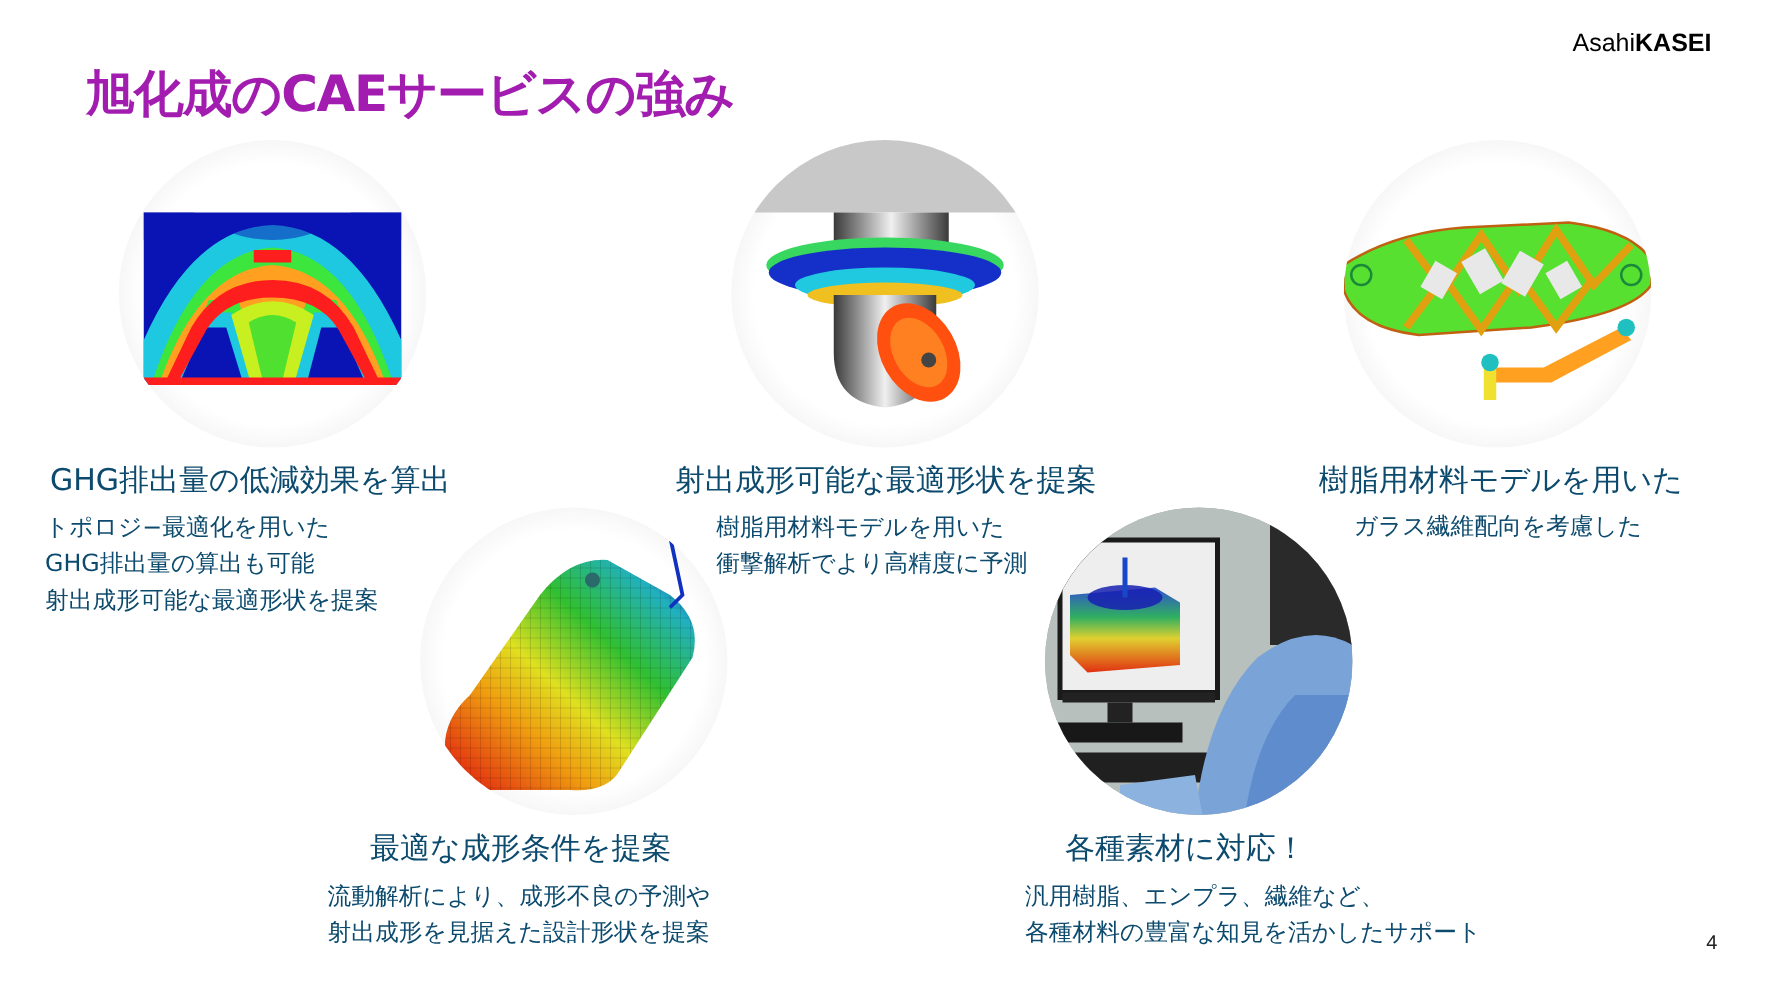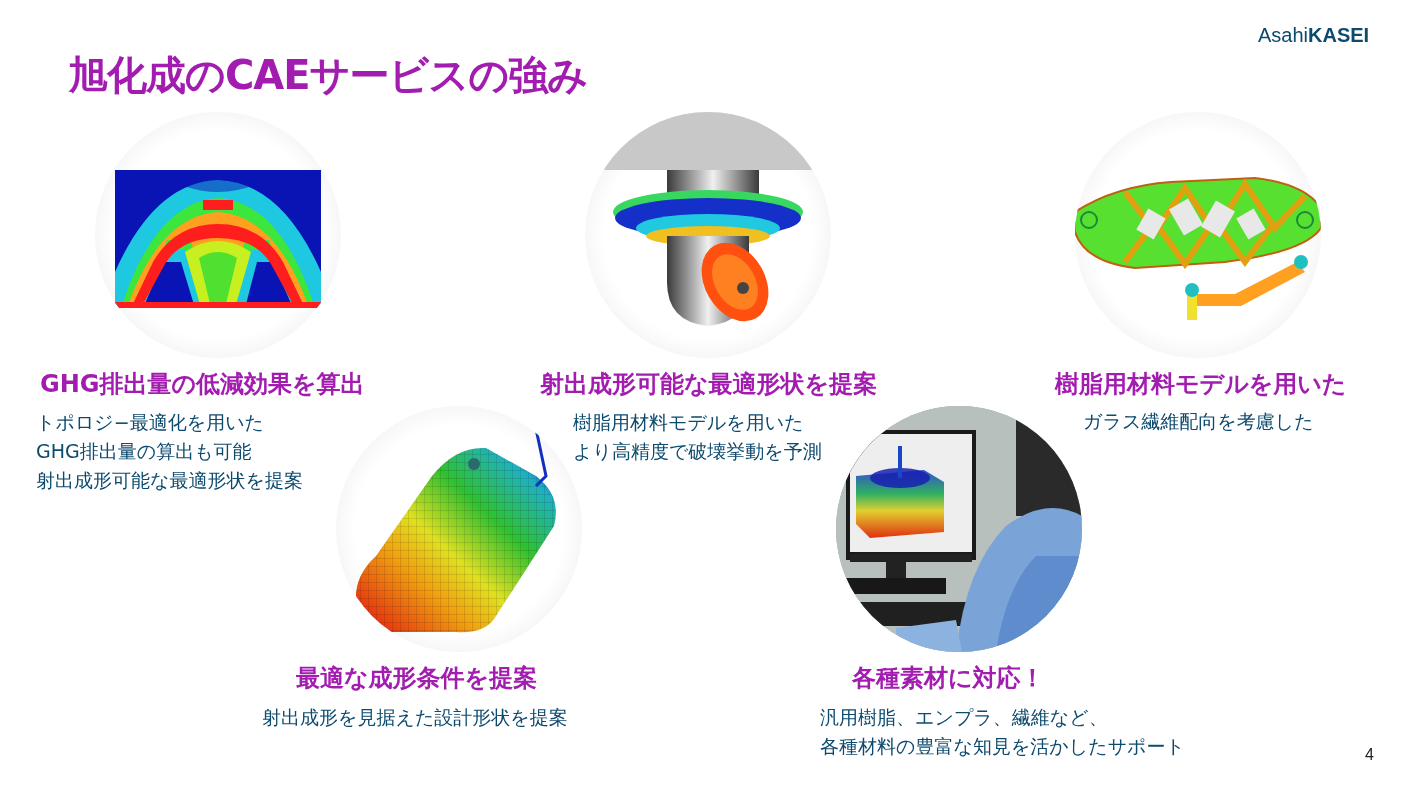--- a/index.html
+++ b/index.html
@@ -1,23 +1,23 @@
 <!DOCTYPE html>
 <html><head>
   <meta charset="utf-8">
   <style>
     html, body { margin: 0; padding: 0; }
     body { width: 1413px; height: 795px; background: #ffffff; position: relative; overflow: hidden;
       font-family: "DejaVu Sans", "Liberation Sans", sans-serif; }
     .title { position: absolute; left: 68px; top: 48px; font-size: 40px; font-weight: bold; color: #a21caf; letter-spacing: -1px; margin: 0; }
-    .logo { position: absolute; left: 1258px; top: 24px; font-size: 20px; color: #0c4a6e; font-family: "Liberation Sans", sans-serif; }
+    .logo { position: absolute; left: 1258px; top: 24px; font-size: 20px; color: #000000; font-family: "Liberation Sans", sans-serif; }
     .logo .k { font-weight: bold; letter-spacing: 0px; }
     .circle { position: absolute; width: 246px; height: 246px; border-radius: 50%; overflow: hidden;
       background: radial-gradient(circle at 50% 50%, #ffffff 60%, #ececec 85%, #dcdcdc 100%); }
-    .heading { position: absolute; font-size: 24px; font-weight: bold; color: #a21caf; white-space: nowrap; margin: 0; }
+    .heading { position: absolute; font-size: 24px; font-weight: normal; color: #0c4a6e; white-space: nowrap; margin: 0; }
     .desc { position: absolute; font-size: 19px; color: #0c4a6e; line-height: 29px; white-space: nowrap; }
     .desc div { margin: 0; }
     .page-num { position: absolute; left: 1365px; top: 746px; font-size: 16px; color: #222; font-family: "Liberation Sans", sans-serif; }
   </style>
 </head>
 <body>
 
 <h1 class="title">旭化成のCAEサービスの強み</h1>
 <div class="logo">
   <span>Asahi</span><span class="k">KASEI</span>
@@ -61,21 +61,21 @@
     <ellipse cx="123" cy="124" rx="62" ry="10" fill="#f0c020"></ellipse>
     <path d="M82 124 L82 170 Q82 210 123 214 Q164 210 164 170 L164 124 Z" fill="url(#cyl)"></path>
     <ellipse cx="150" cy="170" rx="30" ry="42" fill="#ff5010" transform="rotate(-30 150 170)"></ellipse>
     <ellipse cx="150" cy="170" rx="20" ry="30" fill="#ff8020" transform="rotate(-30 150 170)"></ellipse>
     <circle cx="158" cy="176" r="6" fill="#444"></circle>
   </svg>
 </div>
 <h2 class="heading" style="left:540px; top:368px;">射出成形可能な最適形状を提案</h2>
 <div class="desc" style="left:573px; top:408px;">
   <div>樹脂用材料モデルを用いた</div>
-  <div>より高精度で破壊挙動を予測</div>
+  <div>衝撃解析でより高精度に予測</div>
 </div>
 
 <div class="circle" style="left:1075px; top:112px;">
   <svg width="246" height="246" viewBox="0 0 246 246">
     <path d="M0 100 Q40 74 96 70 L180 66 Q230 72 246 96 L246 116 Q230 140 150 150 L60 156 Q10 150 0 120 Z" fill="#58e030" stroke="#c06010" stroke-width="2"></path>
     <path d="M50 80 L80 120 L110 76 L140 120 L170 72 L200 116 L230 84" stroke="#e0a010" stroke-width="6" fill="none"></path>
     <path d="M50 150 L80 110 L110 152 L140 108 L170 150 L200 110" stroke="#e0a010" stroke-width="6" fill="none"></path>
     <rect x="66" y="100" width="20" height="24" fill="#e8e8e8" transform="rotate(30 76 112)"></rect>
     <rect x="100" y="90" width="22" height="30" fill="#e8e8e8" transform="rotate(-30 111 105)"></rect>
     <rect x="132" y="92" width="22" height="30" fill="#e8e8e8" transform="rotate(30 143 107)"></rect>
@@ -111,20 +111,21 @@
     </defs>
     <path d="M20 196 Q18 170 40 150 L96 70 Q120 40 150 42 L200 70 Q226 90 218 120 L160 210 Q150 228 120 226 L40 226 Q20 222 20 196 Z" fill="url(#flow)"></path>
     <path d="M20 196 Q18 170 40 150 L96 70 Q120 40 150 42 L200 70 Q226 90 218 120 L160 210 Q150 228 120 226 L40 226 Q20 222 20 196 Z" fill="url(#grid)"></path>
     <path d="M196 4 L210 70 L200 80" stroke="#1030c0" stroke-width="3" fill="none"></path>
     <circle cx="196" cy="4" r="3" fill="#e0e060"></circle>
     <circle cx="138" cy="58" r="6" fill="#2a6a6a"></circle>
   </svg>
 </div>
 <h2 class="heading" style="left:296px; top:662px;">最適な成形条件を提案</h2>
 <div class="desc" style="left:262px; top:703px;">
+  <div>流動解析により、成形不良の予測や</div>
   <div>射出成形を見据えた設計形状を提案</div>
 </div>
 
 <div class="circle" style="left:836px; top:406px; background:#9aa6a8;">
   <svg width="246" height="246" viewBox="0 0 246 246">
     <defs>
       <linearGradient id="box" x1="0" y1="0" x2="0" y2="1">
         <stop offset="0" stop-color="#3050d0"></stop>
         <stop offset="0.35" stop-color="#30b060"></stop>
         <stop offset="0.6" stop-color="#e0d030"></stop>

